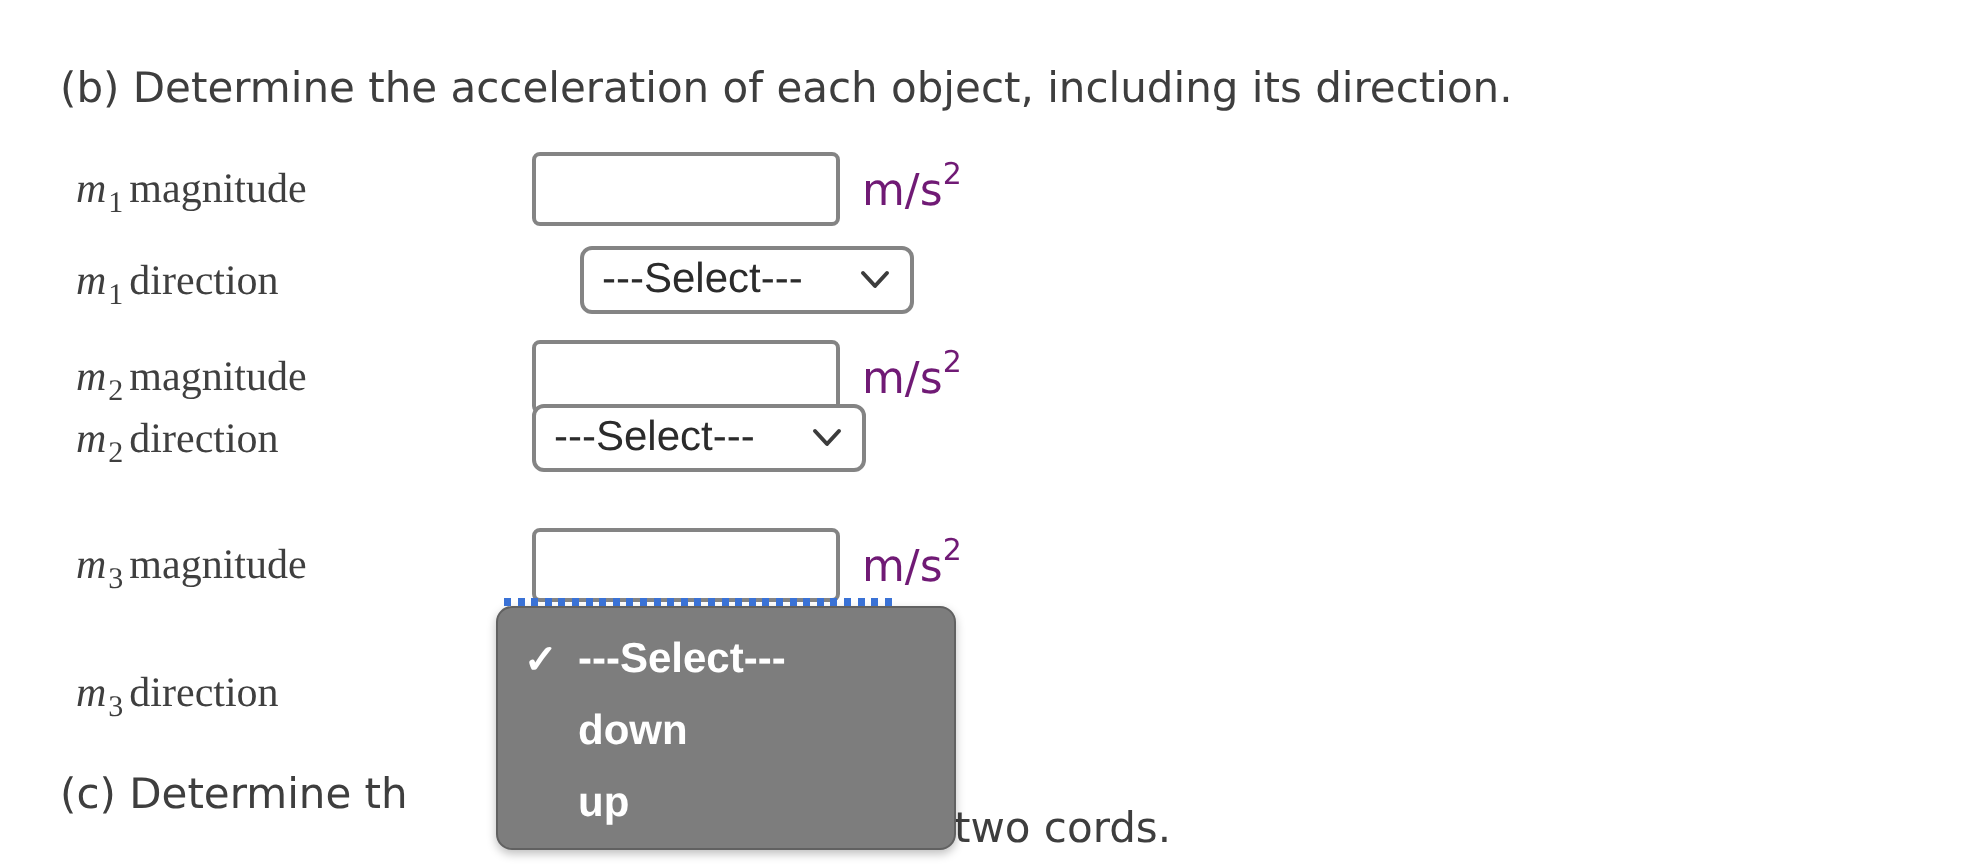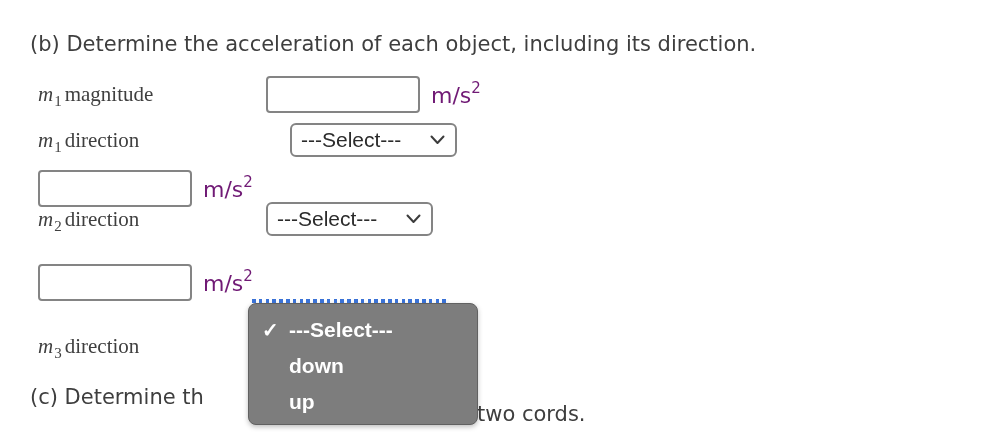--- a/index.html
+++ b/index.html
@@ -69,20 +69,23 @@
     <span class="select-label">---Select---</span>
     <span class="chev">
       <svg width="15" height="10" viewBox="0 0 15 10">
           <polyline points="1.5,1.5 7.5,8 13.5,1.5" stroke="#3c3c3c" stroke-width="2" fill="none" stroke-linecap="round" stroke-linejoin="round"></polyline>
         </svg>
     </span>
   </div>
 </div>
 
 <div class="row" style="top:170px; height:37px;">
+  <div class="row-label">
+    <span class="sym">m</span><span class="sub">2</span><span>magnitude</span>
+  </div>
   <input class="answer-input" type="text" value="" style="">
   <div class="unit">
     <span>m/s</span><sup>2</sup>
   </div>
 </div>
 
 <div class="row" style="top:202px; height:34px;">
   <div class="row-label">
     <span class="sym">m</span><span class="sub">2</span><span>direction</span>
   </div>
@@ -90,20 +93,23 @@
     <span class="select-label">---Select---</span>
     <span class="chev">
       <svg width="15" height="10" viewBox="0 0 15 10">
           <polyline points="1.5,1.5 7.5,8 13.5,1.5" stroke="#3c3c3c" stroke-width="2" fill="none" stroke-linecap="round" stroke-linejoin="round"></polyline>
         </svg>
     </span>
   </div>
 </div>
 
 <div class="row" style="top:264px; height:37px;">
+  <div class="row-label">
+    <span class="sym">m</span><span class="sub">3</span><span>magnitude</span>
+  </div>
   <input class="answer-input" type="text" value="" style="">
   <div class="unit">
     <span>m/s</span><sup>2</sup>
   </div>
 </div>
 
 <div class="row" style="top:312px; height:34px;margin-top:17px;">
   <div class="row-label">
     <span class="sym">m</span><span class="sub">3</span><span>direction</span>
   </div>

